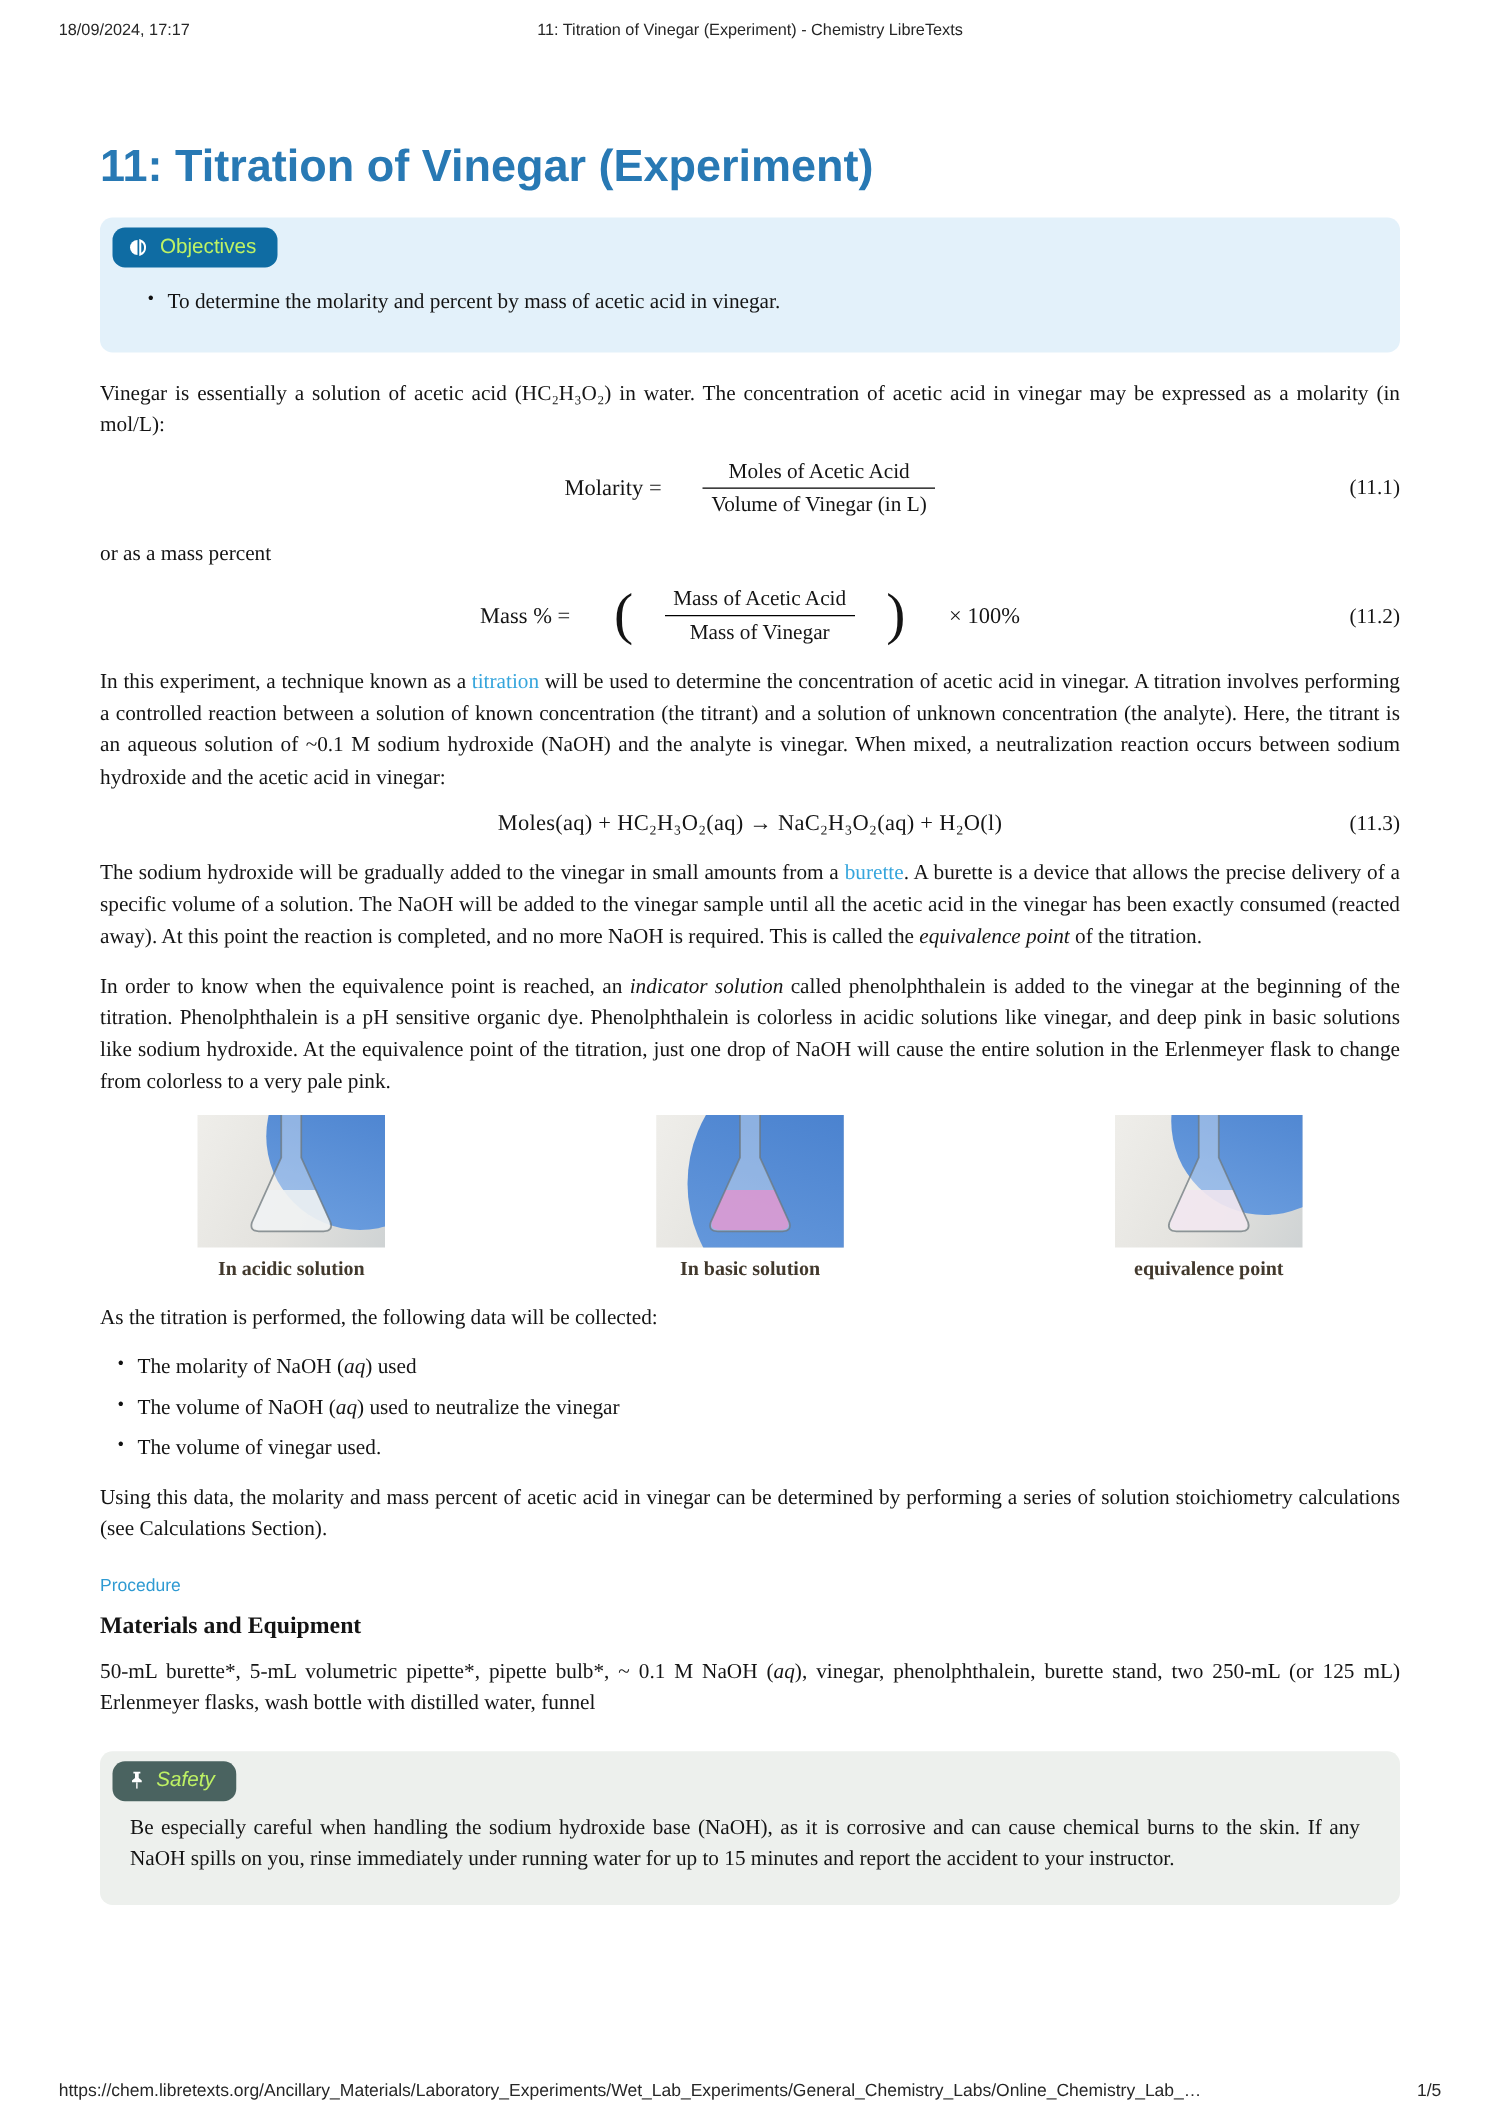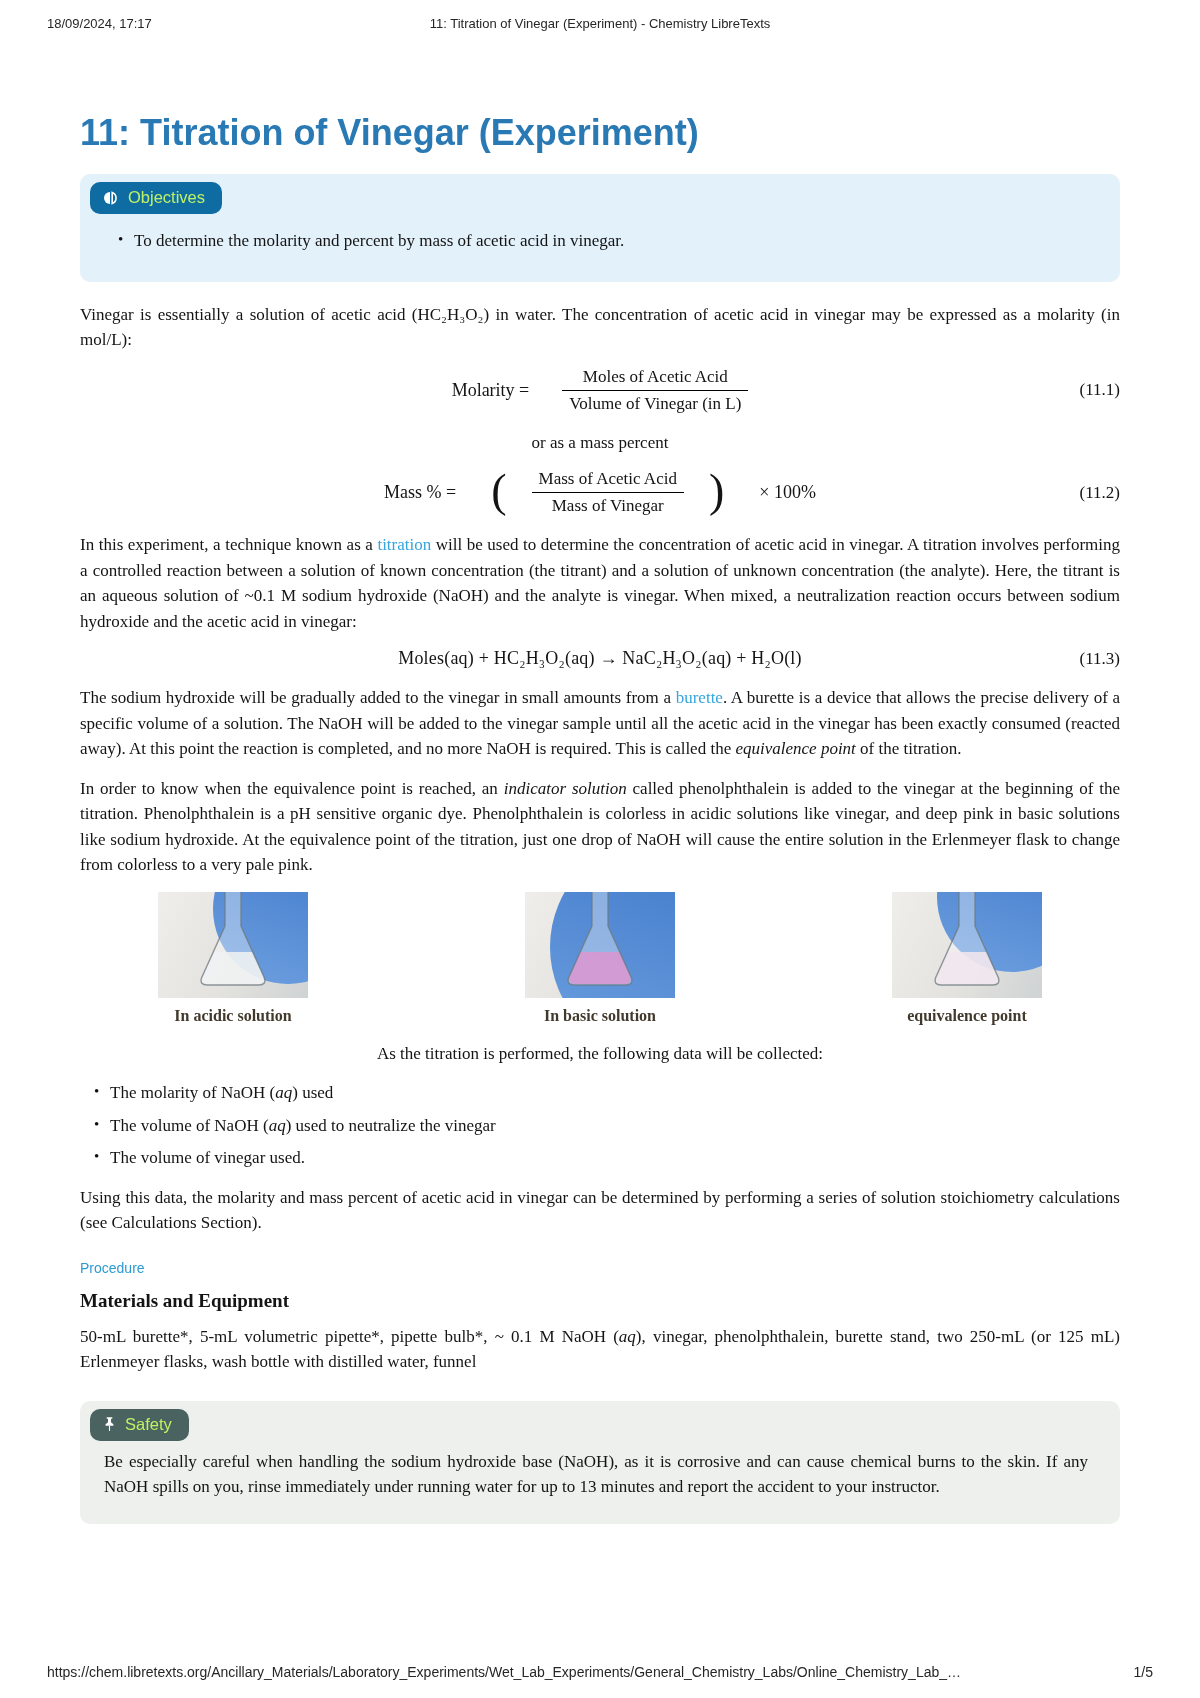--- a/index.html
+++ b/index.html
@@ -34,30 +34,30 @@
   .callout { border-radius:10px; padding:8px 22px 14px 10px; margin:0 0 20px 0; }
   .callout-objectives { background:var(--objectives-bg,#e3f1fa); }
   .callout-safety { background:var(--safety-bg,#edf0ed); margin-top:26px; padding-bottom:20px; }
   .pill {
     display:inline-flex; align-items:center; gap:9px;
     font-family:"Liberation Sans","DejaVu Sans",sans-serif;
     font-size:16.5px; color:#bef264; padding:6px 17px 7px 13px;
     border-radius:10px; margin:0 0 8px 0;
   }
   .pill-objectives { background:var(--objectives-pill,#0f6ca3); }
-  .pill-safety { background:var(--safety-pill,#4a6360); }
+  .pill-safety { background:var(--safety-pill,#4a6360);font-style:italic; }
   .pill-icon { display:inline-flex; align-items:center; }
   .callout-body { padding:0 10px 0 14px; }
 
   
   .para {
     font-size:17px; line-height:1.5; text-align:justify;
     margin:0 0 14px 0;
   }
-  .lead-line { text-align:center; }
+  .lead-line { text-align:left; }
 
   .rt-link { color:var(--link-blue,#35a5dc); }
   .rt-italic { font-style:italic; }
 
   
   ul.bullet-list { list-style:none; margin:6px 0 14px 0; padding:0 0 0 30px; }
   ul.bullet-list li { position:relative; font-size:17px; line-height:1.5; margin-bottom:7px; }
   ul.bullet-list li::before {
     content:"\2022"; position:absolute; left:-16px; top:0; font-size:15px; color:#111;
   }
@@ -225,21 +225,21 @@
     <div class="pill pill-safety">
       <span class="pill-icon">
         <svg width="13" height="16" viewBox="0 0 14 16" aria-hidden="true">
           <path d="M4 0.8 h6 v1.6 h-1.4 v3.8 l2.6 2.2 v1.6 H2.8 v-1.6 l2.6 -2.2 v-3.8 H4 Z" fill="#ffffff"></path>
           <rect x="6.4" y="10" width="1.2" height="5.4" fill="#ffffff"></rect>
         </svg>
       </span>
       <span>Safety</span>
     </div>
     <div class="callout-body">
-      <p class="para" style="margin-bottom:4px;">Be especially careful when handling the sodium hydroxide base (NaOH), as it is corrosive and can cause chemical burns to the skin. If any NaOH spills on you, rinse immediately under running water for up to 13 minutes and report the accident to your instructor.</p>
+      <p class="para" style="margin-bottom:4px;">Be especially careful when handling the sodium hydroxide base (NaOH), as it is corrosive and can cause chemical burns to the skin. If any NaOH spills on you, rinse immediately under running water for up to 15 minutes and report the accident to your instructor.</p>
     </div>
   </section>
 
 </main>
 
 <footer class="print-footer">
   <span class="pf-url">https://chem.libretexts.org/Ancillary_Materials/Laboratory_Experiments/Wet_Lab_Experiments/General_Chemistry_Labs/Online_Chemistry_Lab_…</span>
   <span class="pf-page">1/5</span>
 </footer>
 

